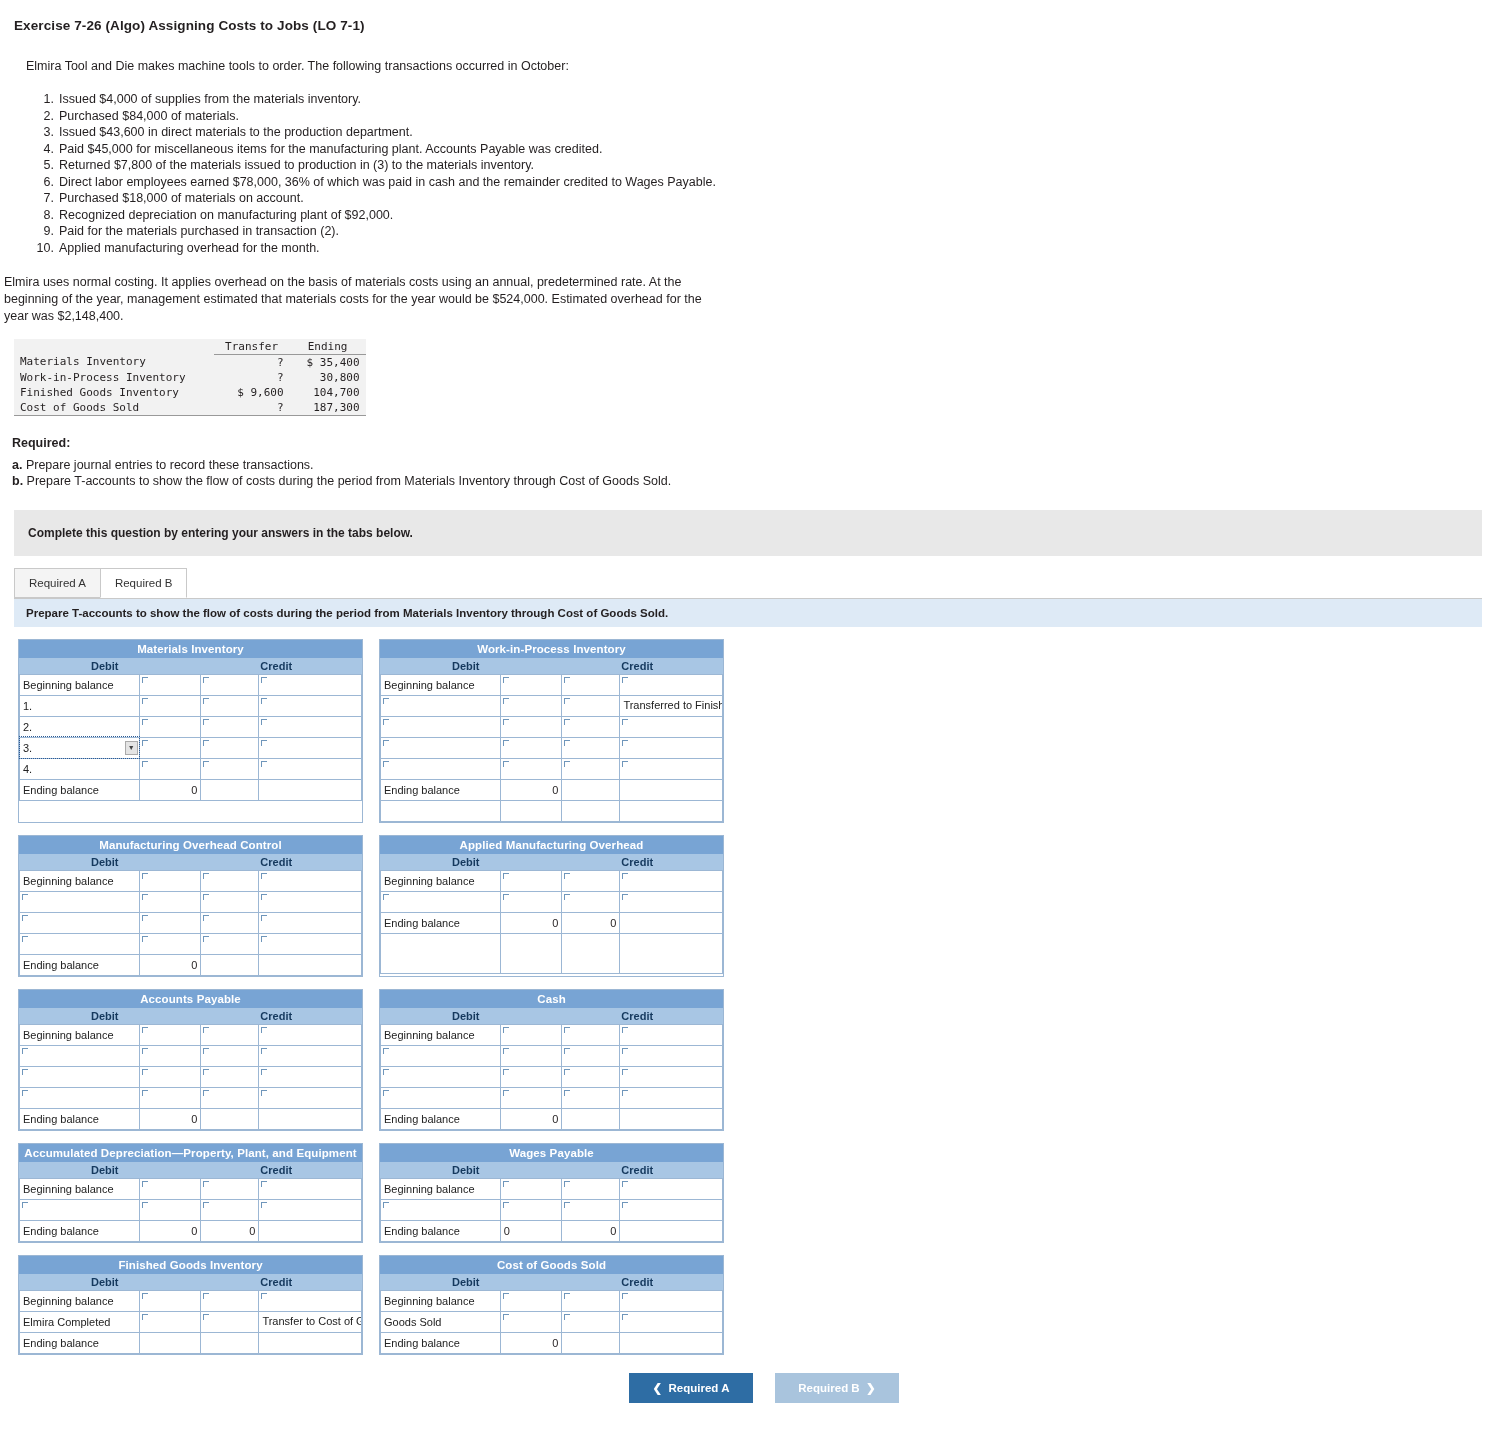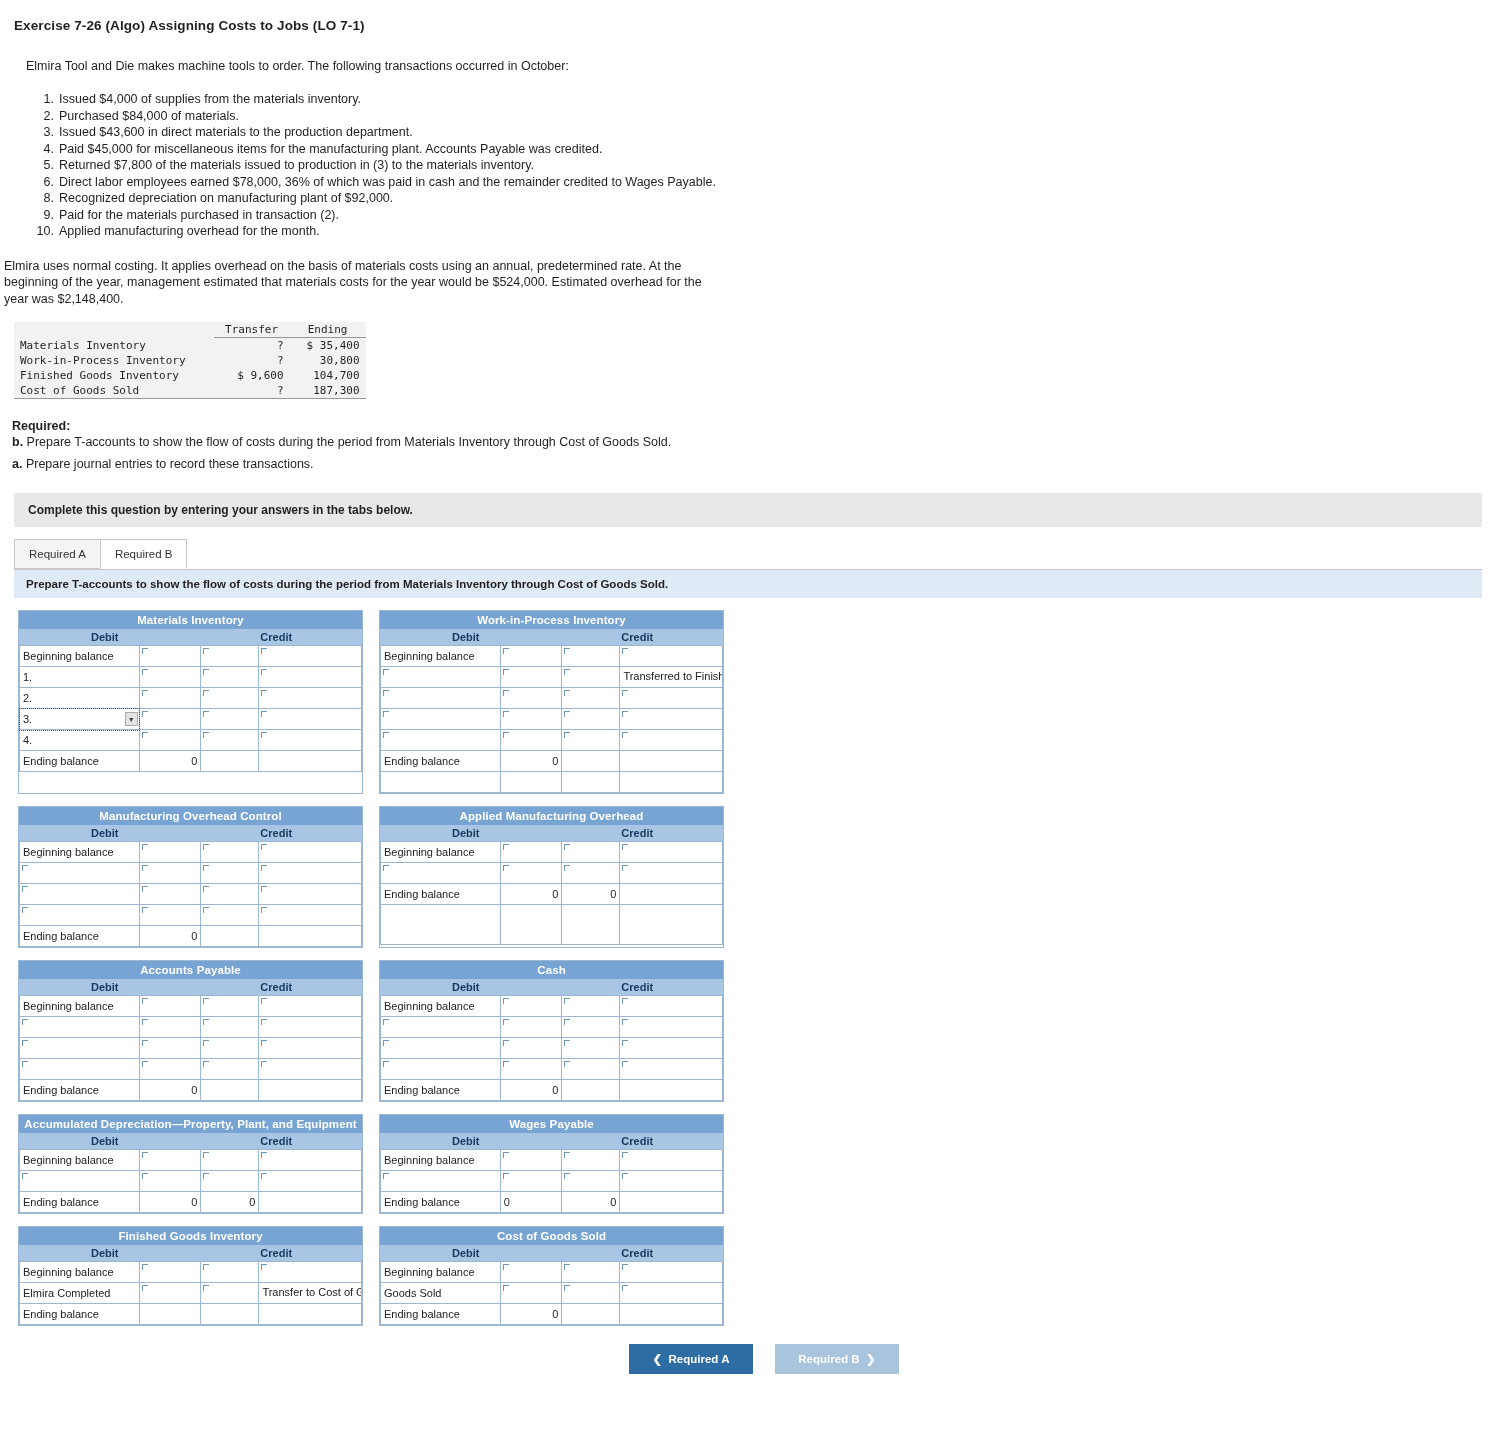--- a/index.html
+++ b/index.html
@@ -43,21 +43,21 @@
   table.bal tbody tr:last-child td { border-bottom: 1px solid #999; }
   table.bal thead td.sp { border-bottom: none; }
 
   .req-hd { margin-top: 20px; padding-left: 12px; font-weight: bold; font-size: 12.5px; }
   .req-item { margin-top: 8px; padding-left: 12px; }
   .req-item b { font-weight: bold; }
 
   .gray-bar {
     margin: 22px 14px 0 14px;
     background: #e8e8e8;
-    height: 34px;
+    height: 46px;
     display: flex;
     align-items: center;
     padding-left: 14px;
     font-weight: bold;
     font-size: 12px;
   }
 
   .tabs { margin: 12px 0 0 14px; display: flex; align-items: flex-end; position: relative; z-index: 2;}
   .tab {
     border: 1px solid #c9c9c9;
@@ -161,20 +161,21 @@
 
   <div class="intro">Elmira Tool and Die makes machine tools to order. The following transactions occurred in October:</div>
 
   <div class="tx-list">
     <div><span class="num">1.</span><span>Issued $4,000 of supplies from the materials inventory.</span></div>
     <div><span class="num">2.</span><span>Purchased $84,000 of materials.</span></div>
     <div><span class="num">3.</span><span>Issued $43,600 in direct materials to the production department.</span></div>
     <div><span class="num">4.</span><span>Paid $45,000 for miscellaneous items for the manufacturing plant. Accounts Payable was credited.</span></div>
     <div><span class="num">5.</span><span>Returned $7,800 of the materials issued to production in (3) to the materials inventory.</span></div>
     <div><span class="num">6.</span><span>Direct labor employees earned $78,000, 36% of which was paid in cash and the remainder credited to Wages Payable.</span></div>
+    <div><span class="num">7.</span><span>Purchased $18,000 of materials on account.</span></div>
     <div><span class="num">8.</span><span>Recognized depreciation on manufacturing plant of $92,000.</span></div>
     <div><span class="num">9.</span><span>Paid for the materials purchased in transaction (2).</span></div>
     <div><span class="num">10.</span><span>Applied manufacturing overhead for the month.</span></div>
   </div>
 
   <div class="para">Elmira uses normal costing. It applies overhead on the basis of materials costs using an annual, predetermined rate. At the beginning of the year, management estimated that materials costs for the year would be $524,000. Estimated overhead for the year was $2,148,400.</div>
 
   <div class="bal-wrap">
     <table class="bal">
       <thead>
@@ -203,27 +204,27 @@
         <tr>
           <td class="lbl">Cost of Goods Sold</td>
           <td class="v">?</td>
           <td class="v">187,300</td>
         </tr>
       </tbody>
     </table>
   </div>
 
   <div class="req-hd">Required:</div>
+  <div class="req-item">
+    <b>a.</b>
+    <span>Prepare journal entries to record these transactions.</span>
+  </div>
   <div class="req-item" style="margin-top:2px;">
     <b>b.</b>
     <span>Prepare T-accounts to show the flow of costs during the period from Materials Inventory through Cost of Goods Sold.</span>
-  </div>
-  <div class="req-item">
-    <b>a.</b>
-    <span>Prepare journal entries to record these transactions.</span>
   </div>
 
   <div class="gray-bar">Complete this question by entering your answers in the tabs below.</div>
 
   <div class="tabs">
     <div class="tab">Required A</div>
     <div class="tab active">Required B</div>
   </div>
   <div class="prompt-bar">Prepare T-accounts to show the flow of costs during the period from Materials Inventory through Cost of Goods Sold.</div>
 

